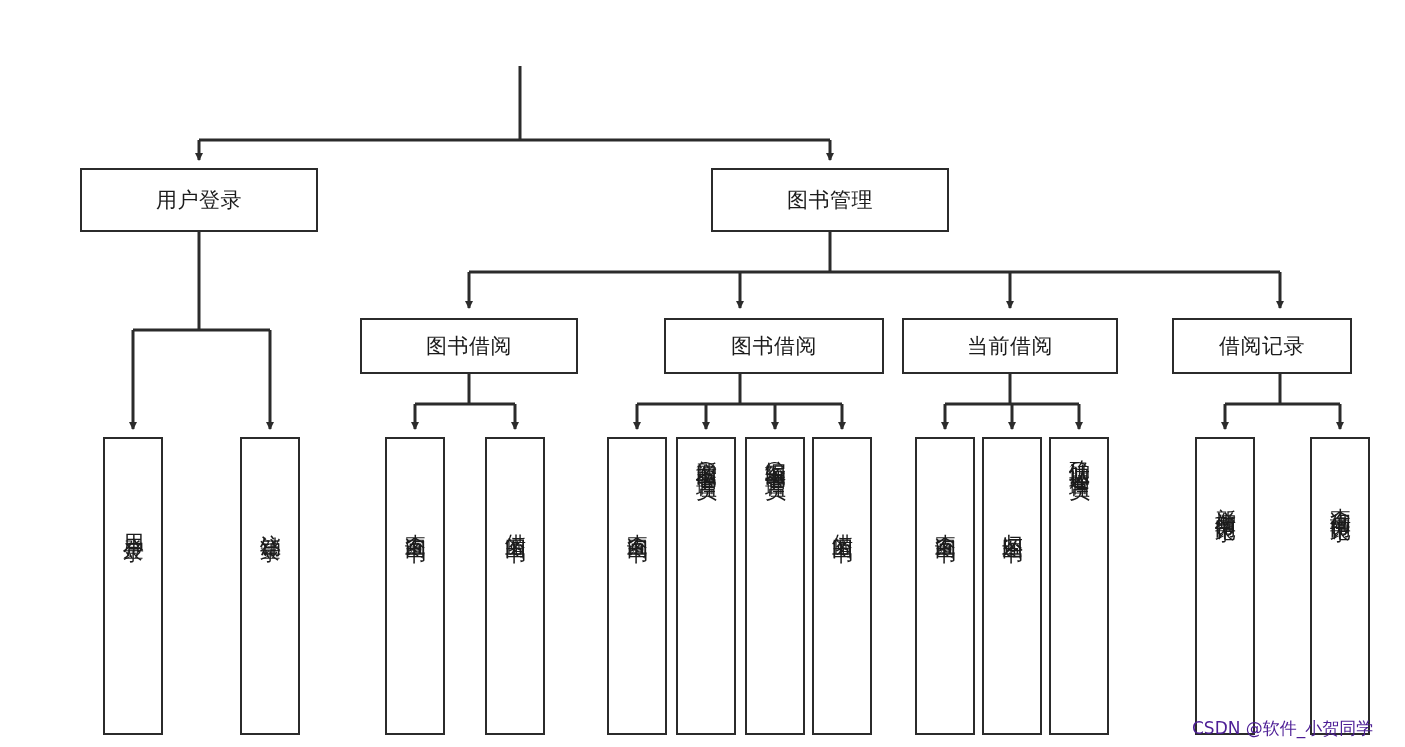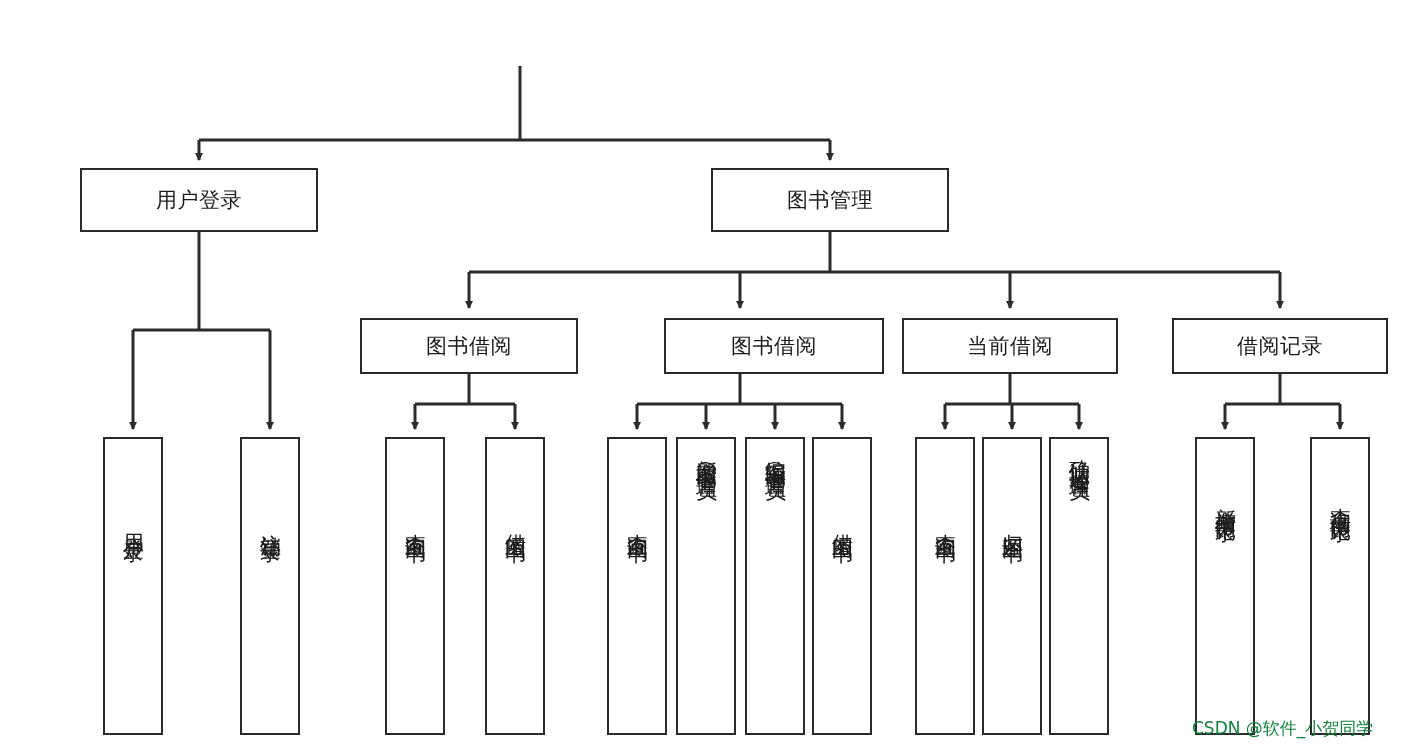--- a/index.html
+++ b/index.html
@@ -63,21 +63,21 @@
     padding-top: 4px;
   }
   .node.vert.mid .label {
     padding-top: 52px;
   }
   .node.vert.low .label {
     padding-top: 78px;
   }
   .watermark {
     position: absolute;
-    color: #15803d;
+    color: #4c1d95;
     font-size: 17px;
     white-space: nowrap;
     z-index: 5;
     user-select: none;
   }
 </style>
 </head>
 <body>
 
 <div id="canvas">
@@ -151,21 +151,21 @@
   </div>
 
   <div class="node horiz" style="left:664px; top:318px; width:220px; height:56px;">
     <span class="label">图书借阅</span>
   </div>
 
   <div class="node horiz" style="left:902px; top:318px; width:216px; height:56px;">
     <span class="label">当前借阅</span>
   </div>
 
-  <div class="node horiz" style="left:1172px; top:318px; width:216px; height:56px;">
+  <div class="node horiz" style="left:1172px; top:318px; width:180px; height:56px;">
     <span class="label">借阅记录</span>
   </div>
 
   <div class="node vert low" style="left:103px; top:437px; width:60px; height:298px;">
     <span class="label">用户登录</span>
   </div>
 
   <div class="node vert low" style="left:240px; top:437px; width:60px; height:298px;">
     <span class="label">注销登录</span>
   </div>

